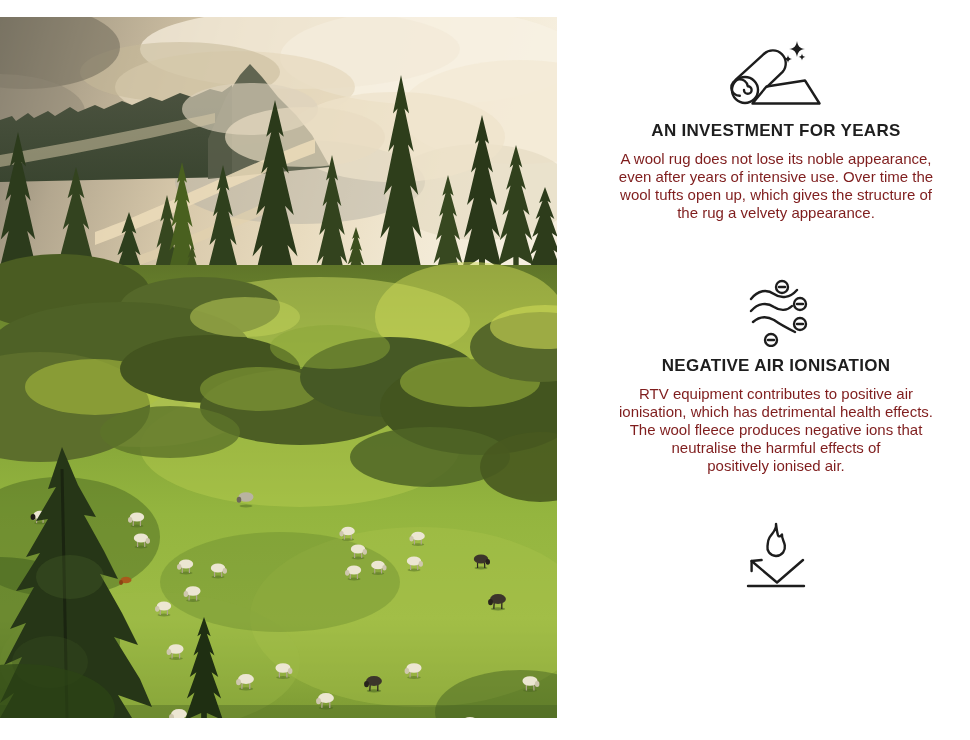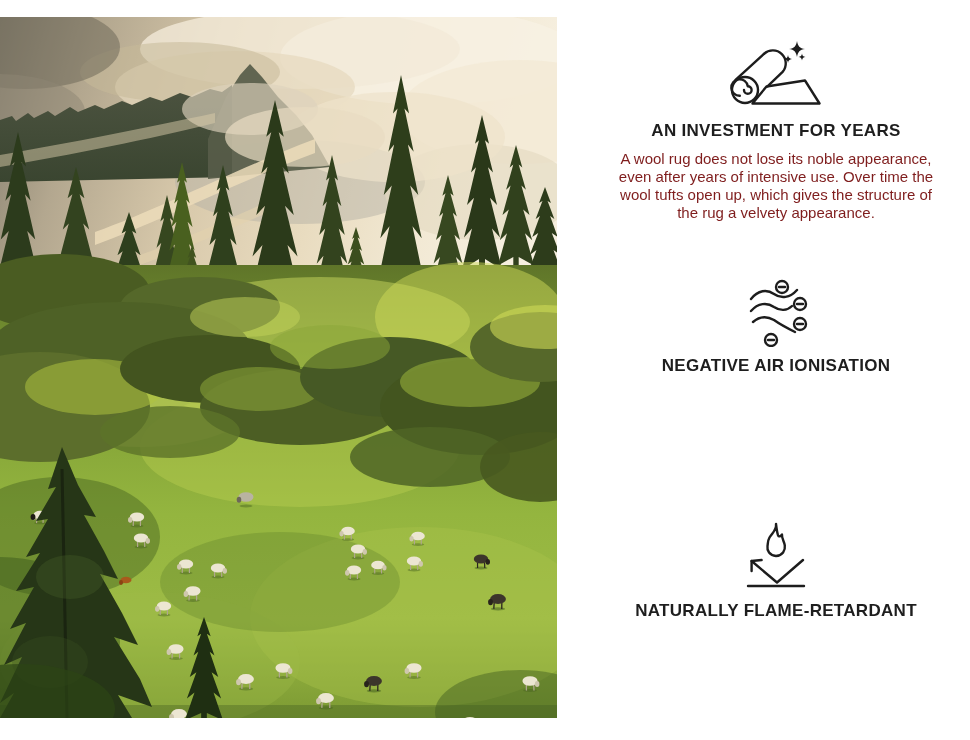--- a/index.html
+++ b/index.html
@@ -232,27 +232,31 @@
           <line class="ic" x1="35" y1="12" x2="41" y2="12" stroke-width="2"></line>
         <circle class="ic" cx="56" cy="29" r="6" stroke-width="2.2"></circle>
           <line class="ic" x1="53" y1="29" x2="59" y2="29" stroke-width="2"></line>
         <circle class="ic" cx="56" cy="49" r="6" stroke-width="2.2"></circle>
           <line class="ic" x1="53" y1="49" x2="59" y2="49" stroke-width="2"></line>
         <circle class="ic" cx="27" cy="65" r="6" stroke-width="2.2"></circle>
           <line class="ic" x1="24" y1="65" x2="30" y2="65" stroke-width="2"></line>
       </svg>
     </div>
     <h3 class="feature-title">NEGATIVE AIR IONISATION</h3>
+    <p class="feature-body">RTV equipment contributes to positive air
+ionisation, which has detrimental health effects.
+The wool fleece produces negative ions that
+neutralise the harmful effects of
+positively ionised air.</p>
   </section>
 
   <section class="feature feature-3">
     <div class="feature-icon">
       <svg width="66" height="70" viewBox="0 0 66 70" xmlns="http://www.w3.org/2000/svg">
         <path class="ic" d="M33 4 C34 10 29 13 26.5 17.5 C24.5 21 25 23.5 24.5 26 C23.8 30.5 26.5 35.5 33 36 C39.5 35.5 42.5 30.5 41.8 25.5 C41.3 21.5 38.5 18.5 39 14.5 C37.5 16.5 35.8 17.2 35 15.2 C34 12.5 33.5 8 33 4 Z"></path>
         <line class="ic" x1="5" y1="66" x2="61" y2="66"></line>
         <path class="ic" d="M60 40 L34 62.5 L8.6 41"></path>
         <path class="ic" d="M8.6 51 L8.6 41 L18.6 40"></path>
       </svg>
     </div>
-    <h3 class="feature-title">NATURALLY FLAME-RETARDANT</h3>
   </section>
 
 </div>
 
 </body></html>

